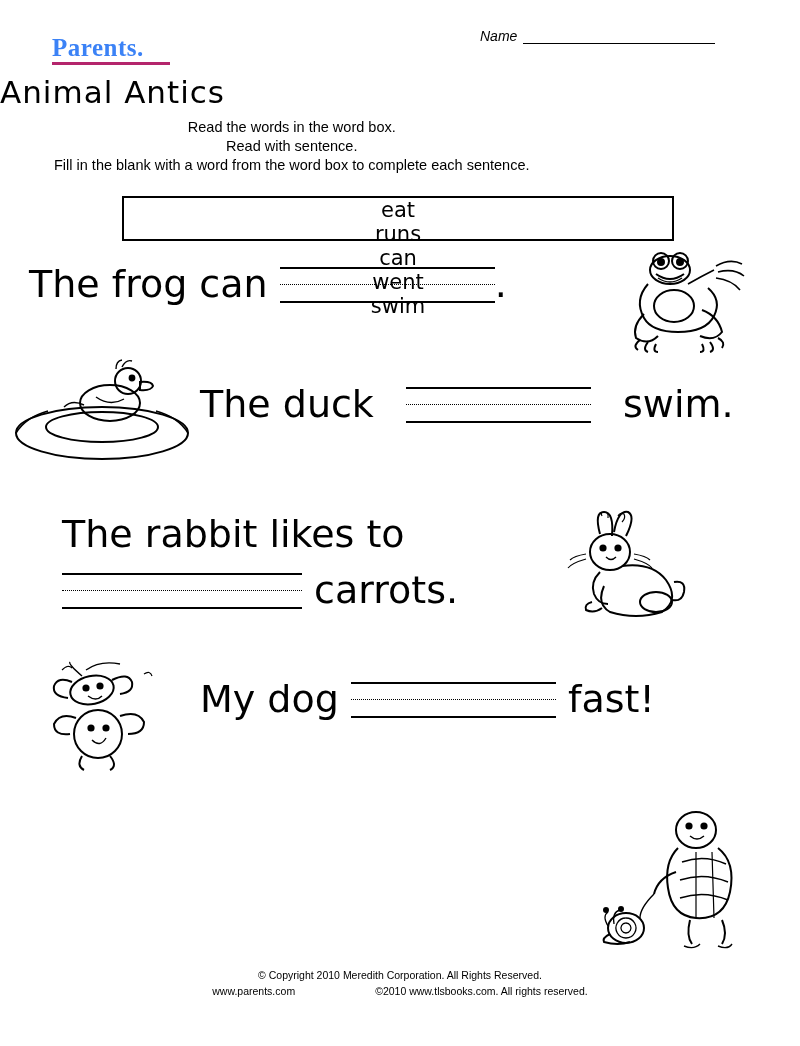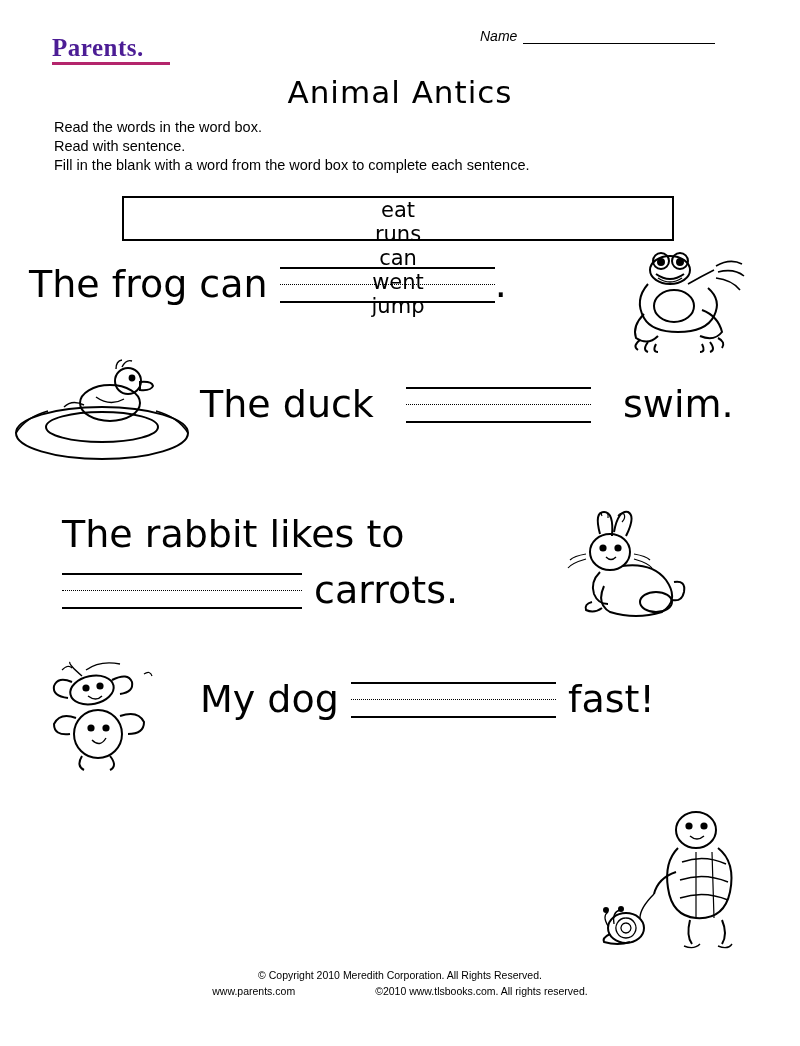--- a/index.html
+++ b/index.html
@@ -23,21 +23,21 @@
   }
 
   
   .brand {
     position: absolute;
     left: 52px;
     top: 34px;
     font-family: "Liberation Serif", serif;
     font-weight: bold;
     font-size: 25px;
-    color: #4c1d95;
+    color: #3b82f6;
     letter-spacing: 0.5px;
   }
   .brand .dot {
     font-size: 25px;
   }
   .brand-rule {
     position: absolute;
     left: 52px;
     top: 62px;
     width: 118px;
@@ -64,35 +64,36 @@
     border-bottom: 1.5px solid #000;
     height: 15px;
   }
 
   
   .title {
     position: absolute;
     top: 74px;
     left: 0;
     width: 800px;
-    text-align: center;
+    text-align: left;
     font-family: "DejaVu Sans", sans-serif;
     font-size: 31px;
     letter-spacing: 1px;
     font-weight: 400;
   }
 
   
   .instructions {
     position: absolute;
     left: 54px;
     top: 118px;
     font-family: "Liberation Sans", sans-serif;
     font-size: 14.5px;
     line-height: 19px;
+    text-align: center;
   }
 
   
   .wordbox {
     position: absolute;
     left: 122px;
     top: 196px;
     width: 552px;
     height: 45px;
     border: 2px solid #000;
@@ -200,21 +201,21 @@
     <div>Read the words in the word box.</div>
     <div>Read with sentence.</div>
     <div>Fill in the blank with a word from the word box to complete each sentence.</div>
   </div>
 
   <div class="wordbox">
     <span class="word">eat</span>
     <span class="word">runs</span>
     <span class="word">can</span>
     <span class="word">went</span>
-    <span class="word">jump</span>
+    <span class="word">swim</span>
   </div>
 
   <div class="row" id="row1">
     <div class="line-flex">
       <span class="sentence-text">The frog can </span>
       <span class="blank" style="width:215px;">
         <i class="top"></i>
           <i class="mid"></i>
           <i class="bot"></i>
       </span>

